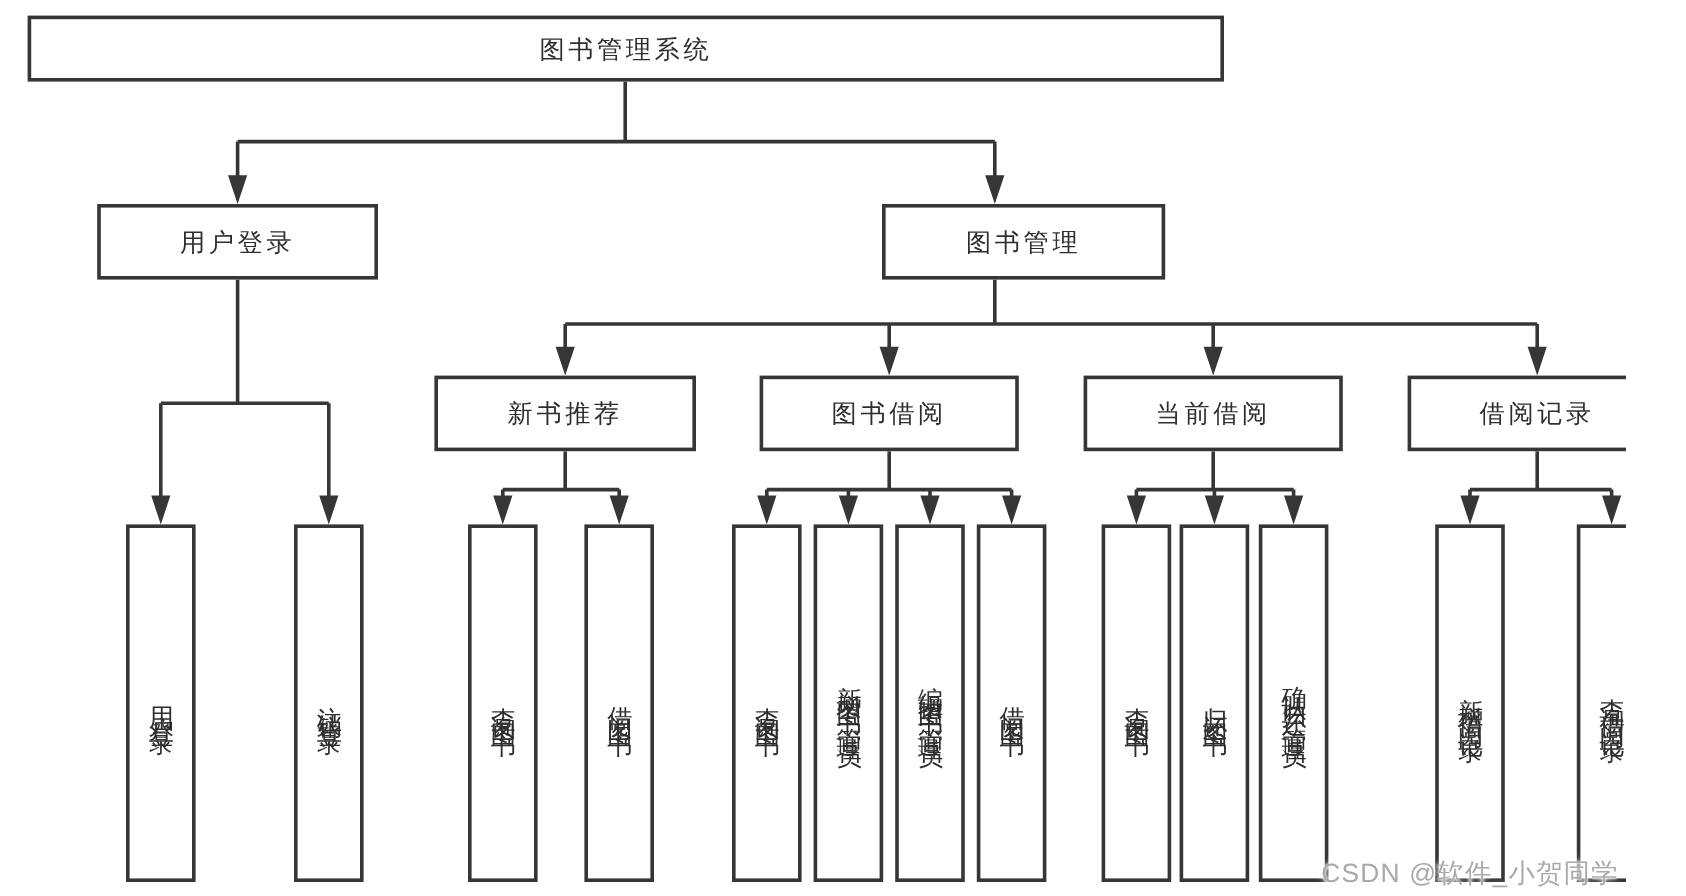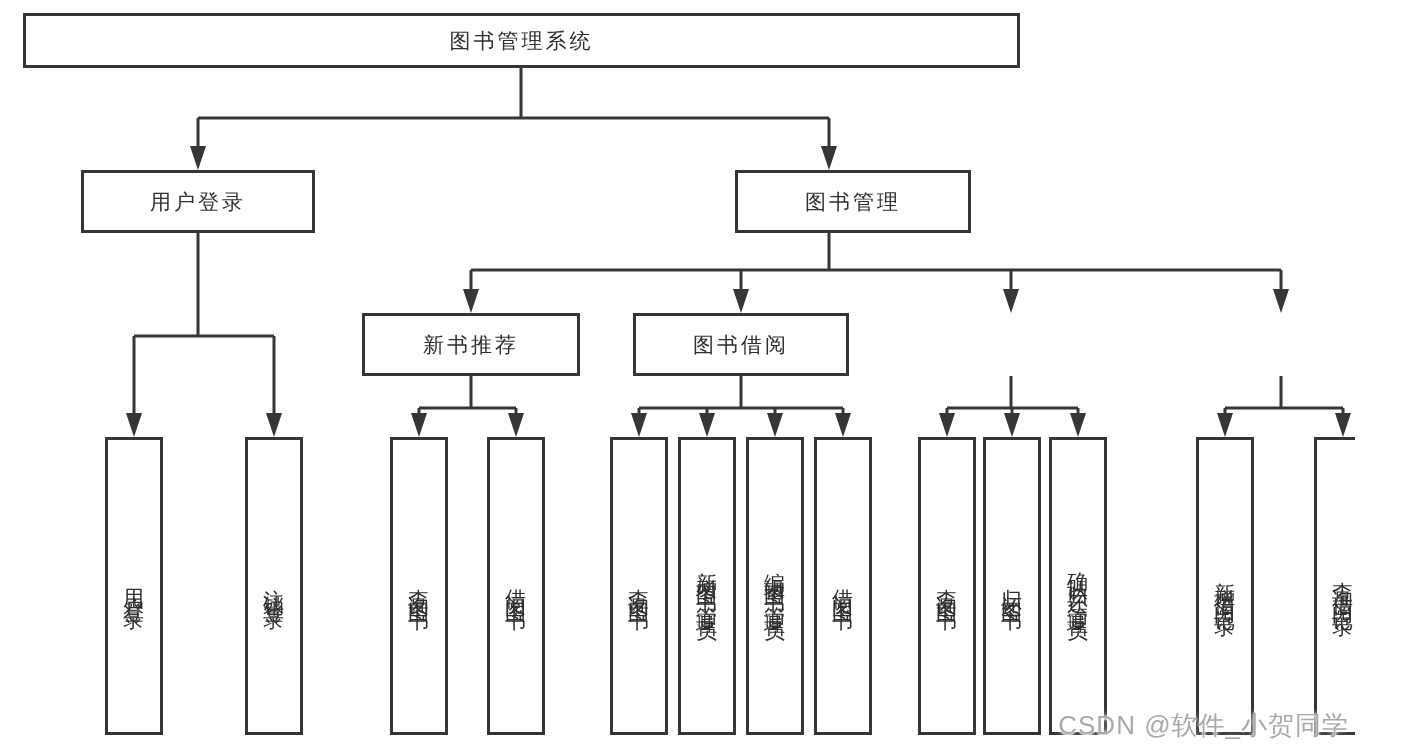--- a/index.html
+++ b/index.html
@@ -24,21 +24,21 @@
   .vlabel{
     writing-mode:vertical-rl;
     text-orientation:mixed;
     font-size:21px;
     letter-spacing:7px;
     line-height:1;
     max-height:292px;
   }
   .watermark{
     position:absolute;right:6px;bottom:4px;
-    font-size:26px;letter-spacing:1px;
+    font-size:22px;letter-spacing:1px;
     color:var(--wm);
     text-shadow:0 0 3px #fff,0 1px 2px #fff,0 0 6px #fff;
     z-index:5;white-space:nowrap;
   }
 </style>
 </head>
 <body>
 
 <div class="stage">
 
@@ -81,20 +81,26 @@
   <div class="node" style="left:735px;top:170px;width:236px;height:63px">
     <span class="hlabel">图书管理</span>
   </div>
 
   <div class="node" style="left:633px;top:313px;width:216px;height:63px">
     <span class="hlabel">图书借阅</span>
   </div>
   <div class="node" style="left:362px;top:313px;width:218px;height:63px">
     <span class="hlabel">新书推荐</span>
   </div>
+  <div class="node" style="left:903px;top:313px;width:216px;height:63px">
+    <span class="hlabel">当前借阅</span>
+  </div>
+  <div class="node" style="left:1173px;top:313px;width:216px;height:63px">
+    <span class="hlabel">借阅记录</span>
+  </div>
 
   <div class="node" style="left:105px;top:437px;width:58px;height:298px">
     <span class="vlabel">用户登录</span>
   </div>
   <div class="node" style="left:245px;top:437px;width:58px;height:298px">
     <span class="vlabel">注销登录</span>
   </div>
 
   <div class="node" style="left:390px;top:437px;width:58px;height:298px">
     <span class="vlabel">查询图书</span>

